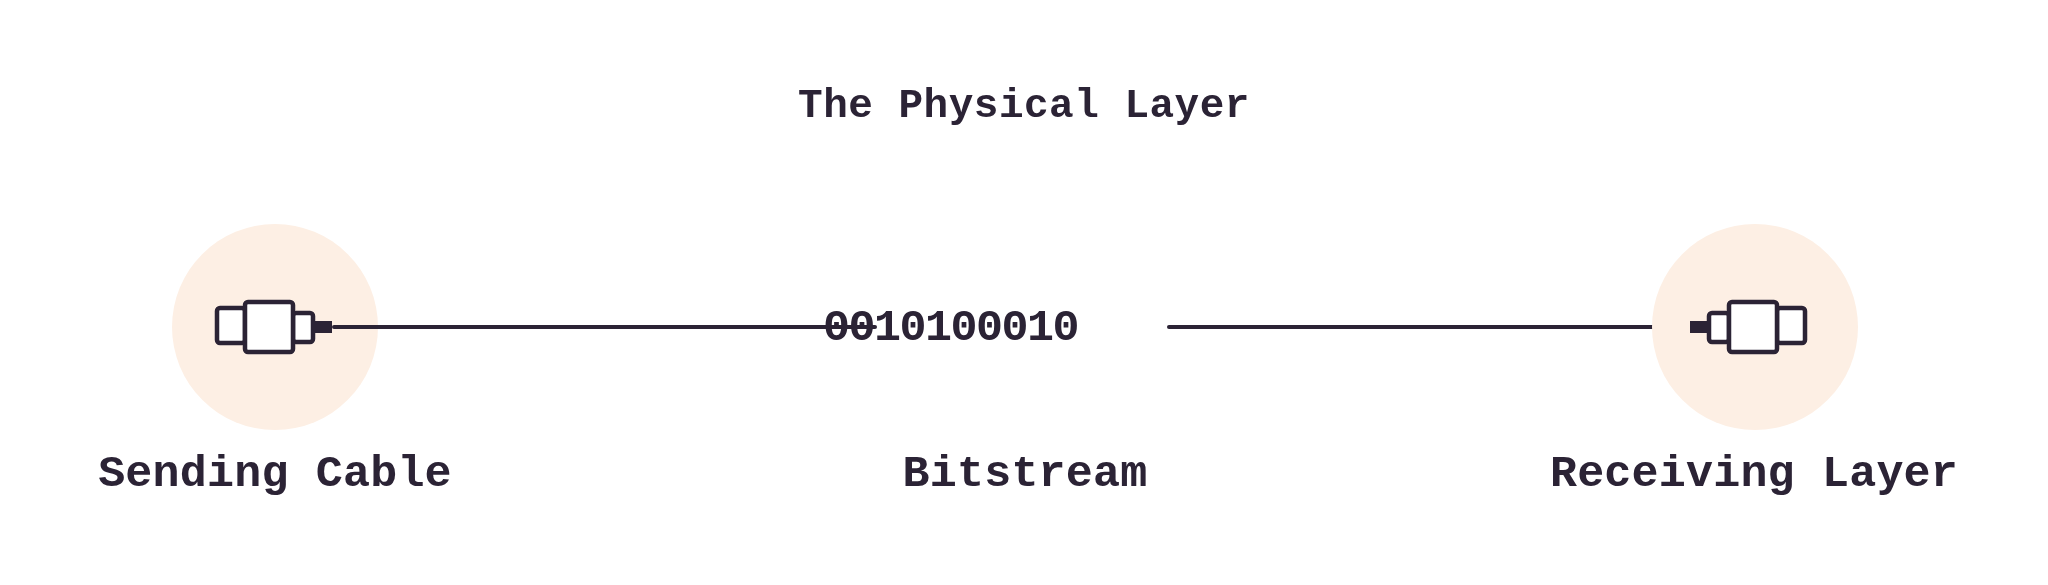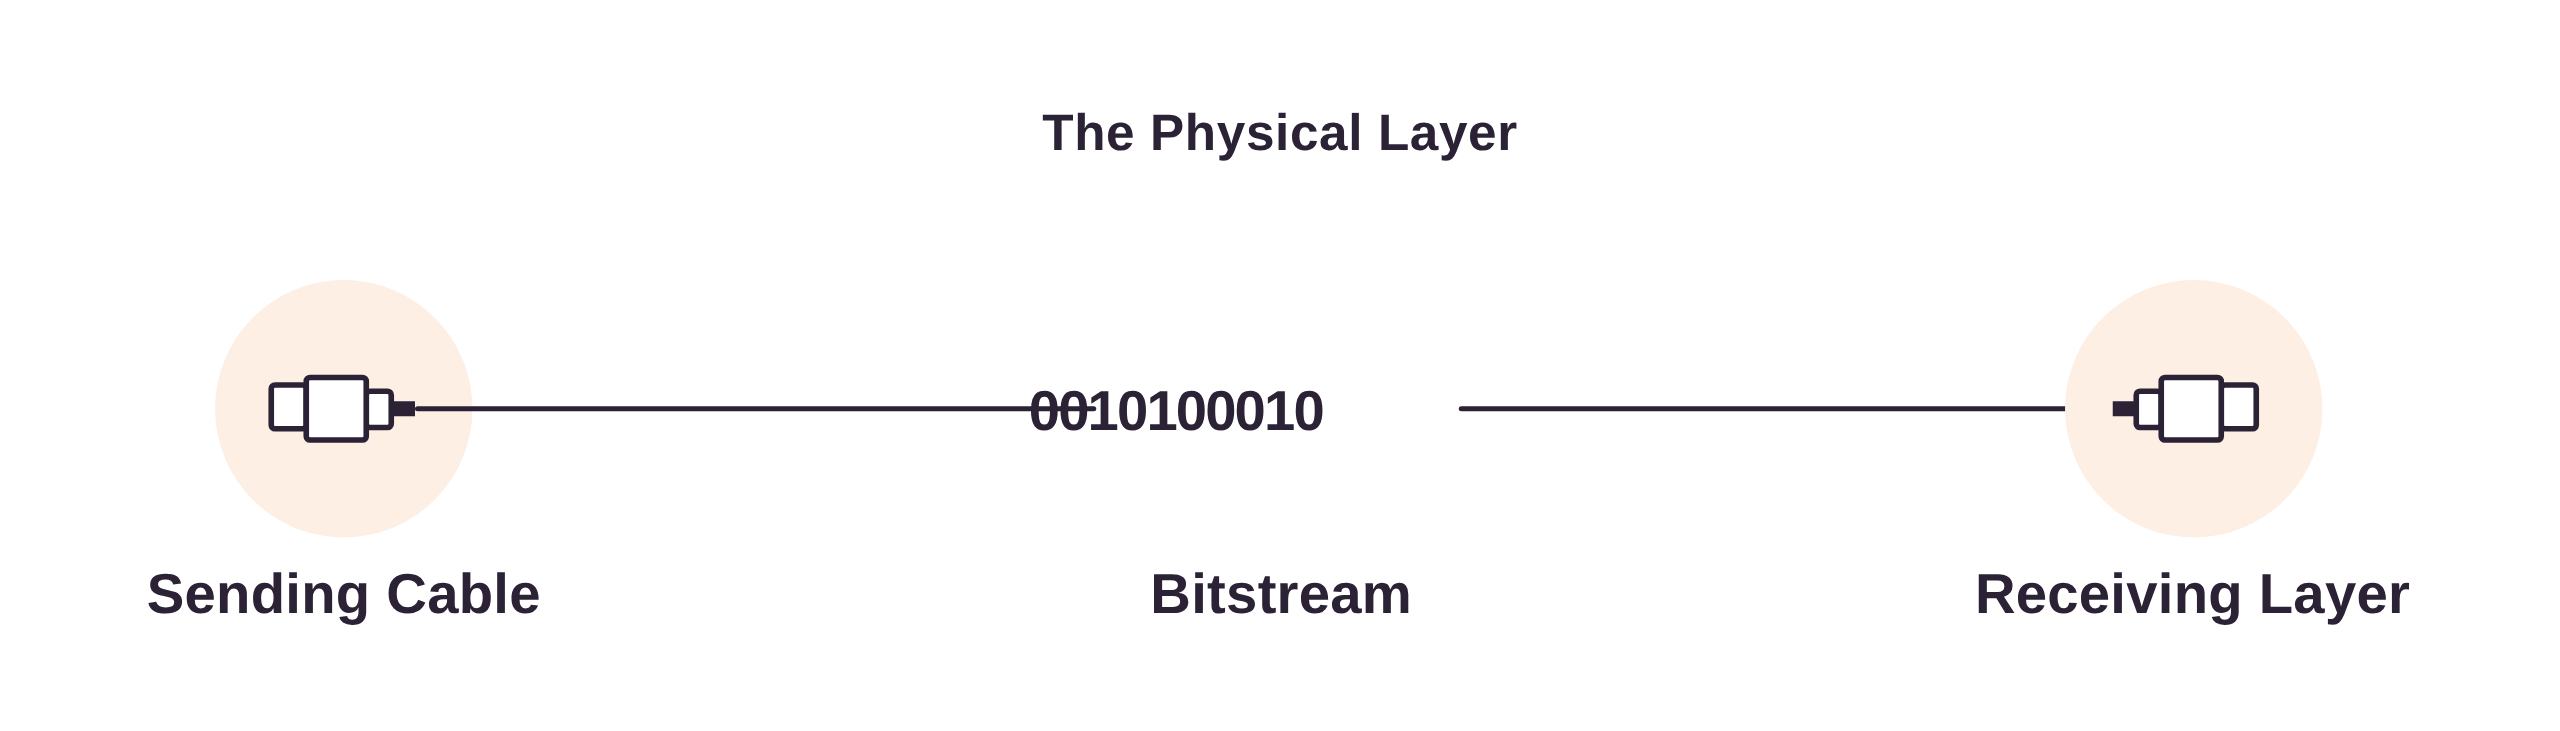--- a/index.html
+++ b/index.html
@@ -8,21 +8,21 @@
     --background: #FFFFFF;
   }
   * { margin: 0; padding: 0; box-sizing: border-box; }
   html, body { background: var(--background); }
   .canvas {
     position: relative;
     width: 2048px;
     height: 585px;
     background: var(--background);
     overflow: hidden;
-    font-family: Liberation Sans, sans-serif;
+    font-family: Liberation Mono, monospace;
     color: var(--ink);
   }
   .title {
     position: absolute;
     top: 83px;
     left: 0;
     width: 100%;
     text-align: center;
     font-size: 41px;
     font-weight: 700;

